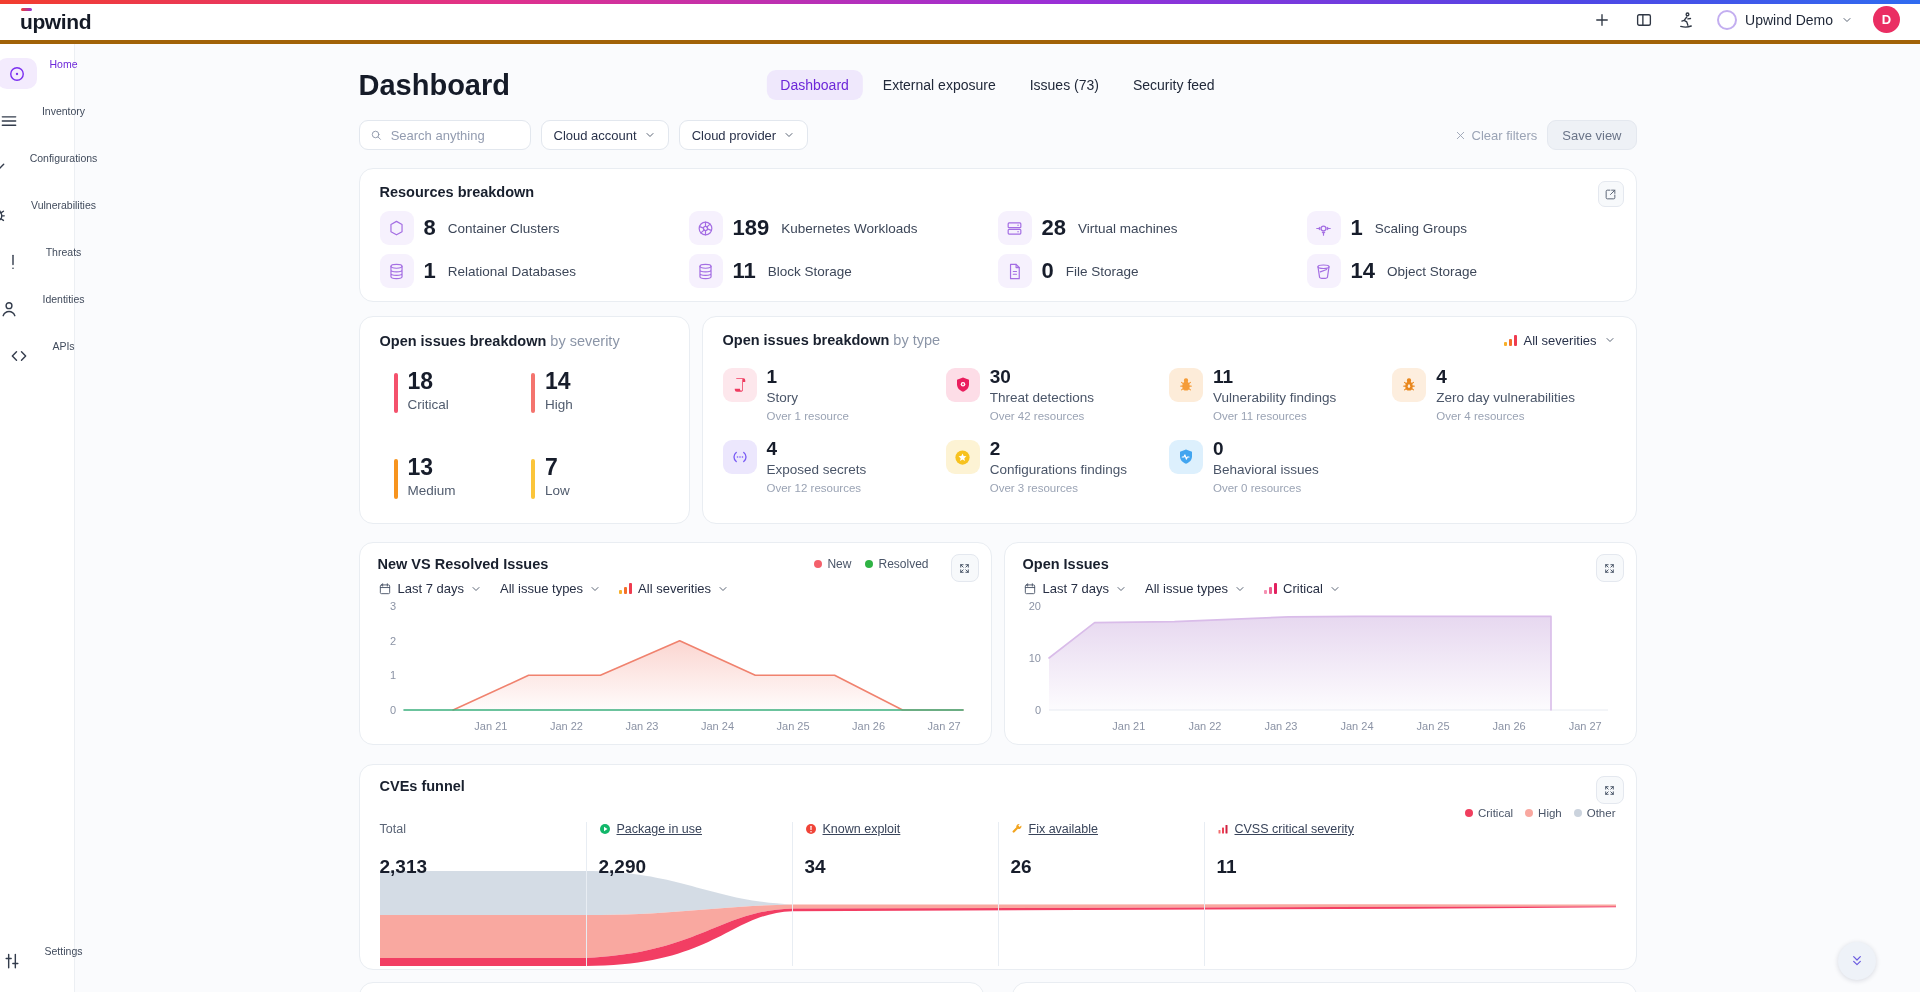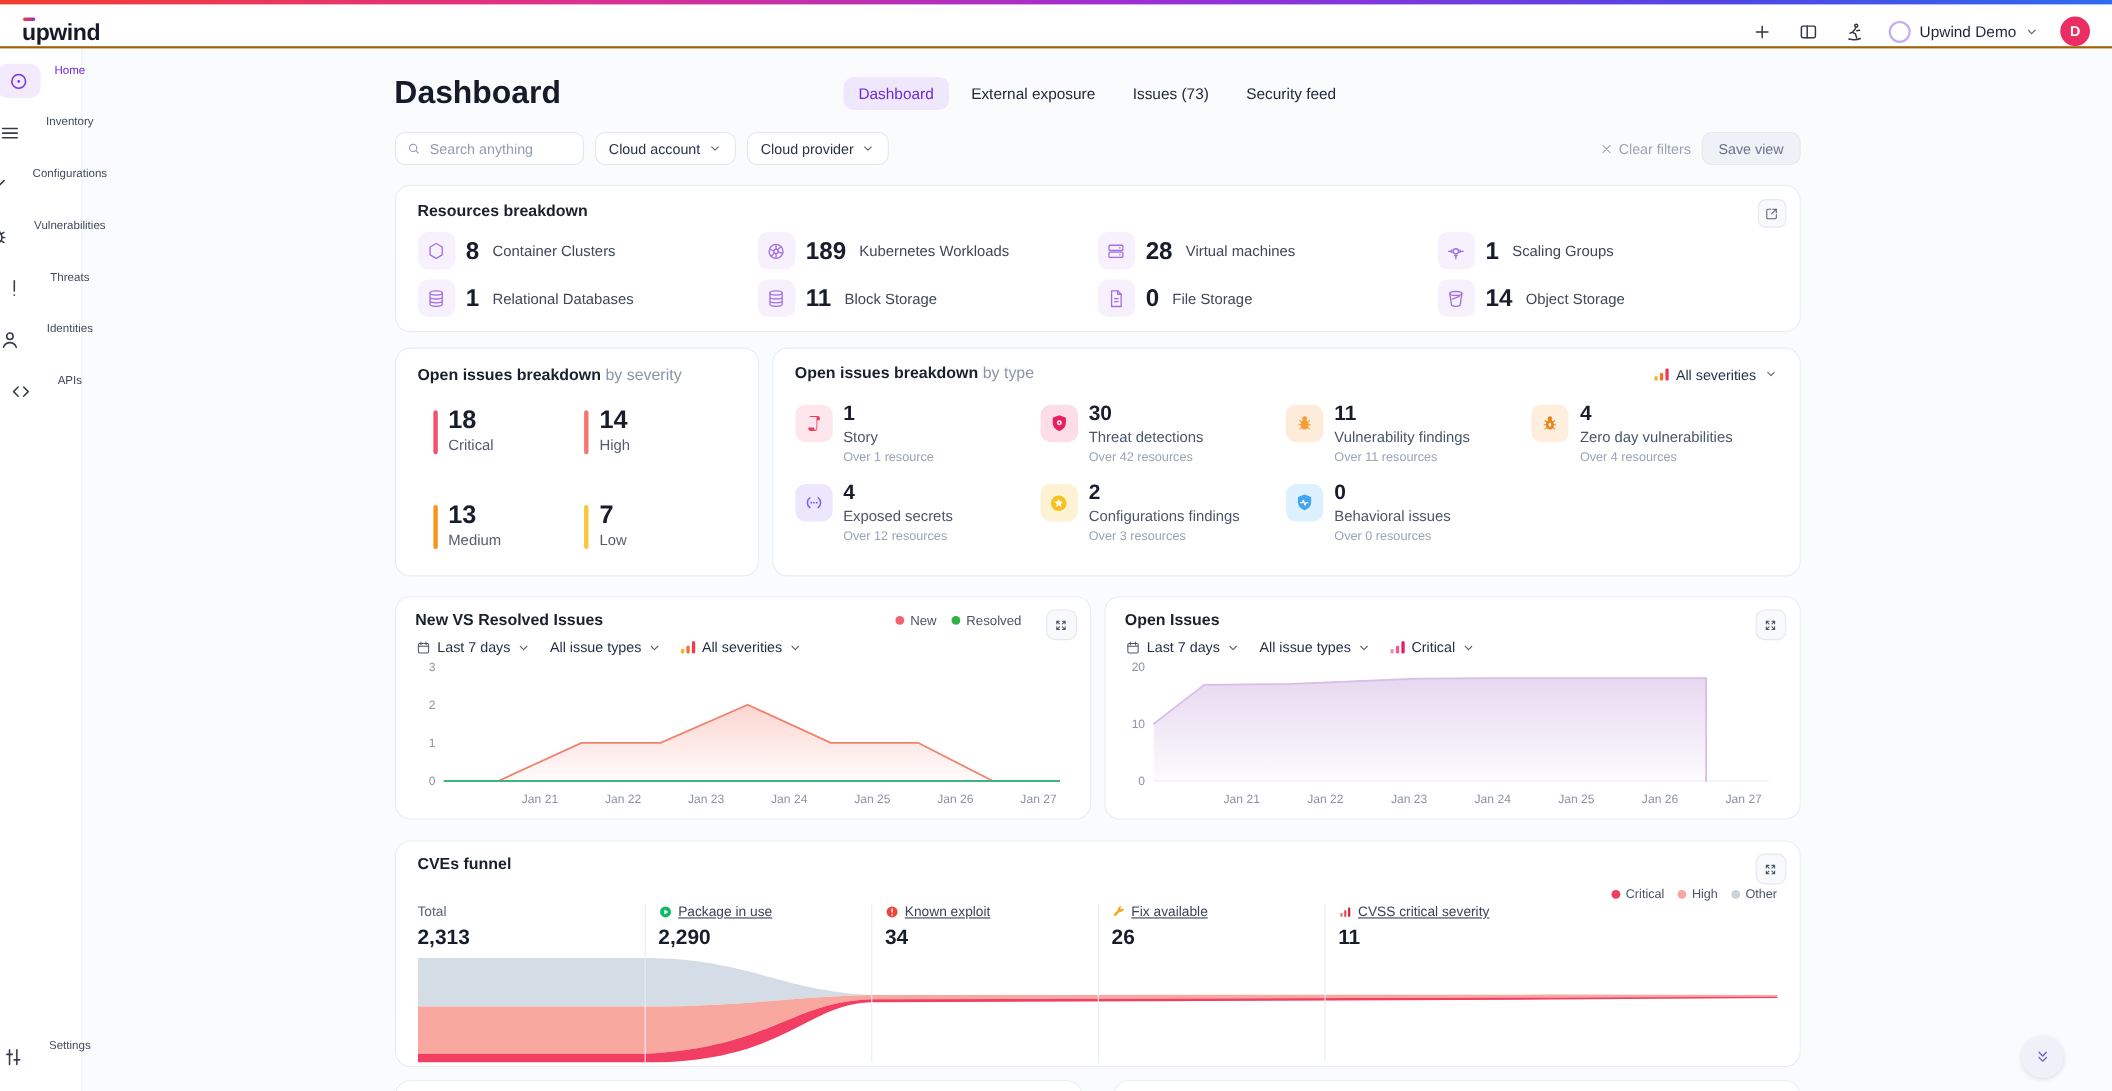--- a/index.html
+++ b/index.html
@@ -1,20 +1,20 @@
 <!DOCTYPE html>
 <html><head>
 <meta charset="utf-8">
 <style>
   *{box-sizing:border-box}
   html,body{margin:0;padding:0}
   body{width:1920px;height:992px;font-family:"Liberation Sans",sans-serif;background:#fafbfd;color:#1b2330;overflow:hidden}
   svg{display:block}
   
-  .topbar{height:44px;background:#fff;border-bottom:2px solid #a16207;display:flex;align-items:flex-end;padding:6px 20px 0;position:relative}
+  .topbar{height:44px;background:#fff;border-bottom:4px solid #a16207;display:flex;align-items:flex-start;padding:6px 20px 0;position:relative}
   .grad-strip{position:absolute;top:0;left:0;right:0;height:4px;background:linear-gradient(90deg,#f23d2e 0%,#e0318c 26%,#9a2fd6 55%,#4f46e5 82%,#2f6bf0 100%)}
   .logo{font-weight:700;font-size:21px;letter-spacing:-.4px;color:#141a26;position:relative;padding-top:4px}
   .logo .macron{position:absolute;top:2px;left:1px;width:11px;height:3px;border-radius:2px;background:linear-gradient(90deg,#f23d2e,#8f2fd6)}
   .topbar-right{margin-left:auto;display:flex;align-items:center;gap:20px}
   .tb-icon{width:22px;height:22px;display:flex;align-items:center;justify-content:center;cursor:pointer}
   .tb-icon svg{width:18px;height:18px;stroke:#2f3744;fill:none;stroke-width:1.8;stroke-linecap:round;stroke-linejoin:round}
   .org{display:flex;align-items:center;gap:8px;cursor:pointer}
   .org-ring{width:20px;height:20px;border-radius:50%;border:2px solid #c3aef0}
   .org-name{font-size:14px;color:#1e2636}
   .chev svg{width:12px;height:12px;stroke:#5b6575;fill:none;stroke-width:2;stroke-linecap:round;stroke-linejoin:round}
@@ -104,21 +104,21 @@
   .cves{margin-top:19px;height:206px;padding:13px 20px;position:relative}
   .cves-legend{position:absolute;top:42px;right:20px;display:flex;gap:12px}
   .cves-legend .lg{font-size:11.5px}
   .cves-body{position:relative;margin-top:28px;height:144px}
   .stages{position:relative;z-index:2;display:grid;grid-template-columns:repeat(6,1fr);height:100%}
   .stage{padding-left:12px;border-left:1px solid #e8edf3}
   .stage:first-child{border-left:0;padding-left:0}
   .st-head{display:flex;gap:6px;align-items:center;font-size:12.5px;color:#39445a;white-space:nowrap}
   .st-head .lbl{text-decoration:underline;cursor:pointer}
   .st-head .lbl.plain{text-decoration:none;color:#5a6476;cursor:default}
-  .st-val{font-size:19px;font-weight:700;color:#171d2b;margin-top:6px}
+  .st-val{font-size:19px;font-weight:700;color:#171d2b;margin-top:20px}
   .funnel-svg{position:absolute;z-index:1;left:0;right:0;bottom:0;width:100%;height:95px}
   
   .bottom-row{margin-top:12px;display:grid;grid-template-columns:1fr 1fr;gap:28px}
   .stub{height:60px}
   .fab{position:absolute;right:44px;bottom:12px;width:38px;height:38px;border-radius:50%;background:#eef2f8;border:0;box-shadow:0 1px 5px rgba(20,30,60,.15);display:flex;align-items:center;justify-content:center;cursor:pointer}
   .fab svg{width:16px;height:16px;stroke:#6a5be0;fill:none;stroke-width:1.8;stroke-linecap:round;stroke-linejoin:round}
   .chart-svg text{font-family:"Liberation Sans",sans-serif}
 </style>
 </head>
 <body>

